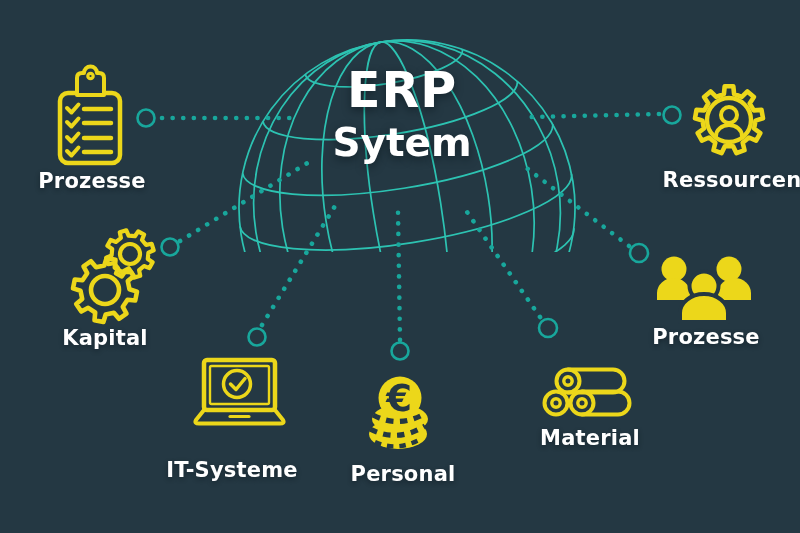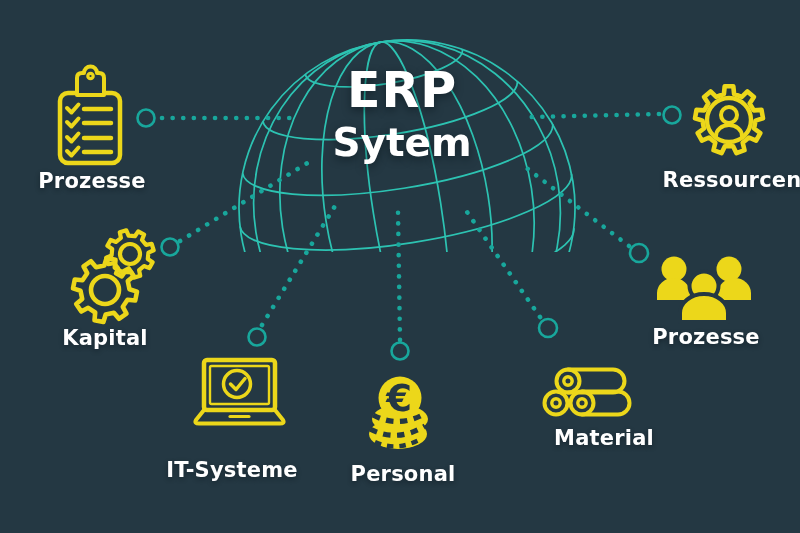--- a/index.html
+++ b/index.html
@@ -150,21 +150,21 @@
     <svg class="icon" style="left:522px;top:356px;" width="104" height="68" viewBox="0 0 104 68">
       <path class="ystroke" stroke-width="4" d="M34,13.5 H79 A11.5,11.5 0 0 1 79,36.5 H34"></path>
       <circle class="ystroke" cx="34" cy="25" r="11.5" stroke-width="4"></circle>
       <circle class="ystroke" cx="34" cy="25" r="4.2" stroke-width="3.4"></circle>
       <path class="ystroke" stroke-width="4" d="M48,35.5 H84 A11.5,11.5 0 0 1 84,58.5 H48"></path>
       <circle class="ystroke" cx="22" cy="47" r="11.5" stroke-width="4" fill="var(--bg)"></circle>
       <circle class="ystroke" cx="22" cy="47" r="4.2" stroke-width="3.4"></circle>
       <circle class="ystroke" cx="48" cy="47" r="11.5" stroke-width="4" fill="var(--bg)"></circle>
       <circle class="ystroke" cx="48" cy="47" r="4.2" stroke-width="3.4"></circle>
     </svg>
-    <div class="node-label" style="left:592px;top:426px;">Material</div>
+    <div class="node-label" style="left:578px;top:426px;">Material</div>
   </div>
 
   
   <div class="node-group">
     <svg class="icon" style="left:640px;top:252px;" width="104" height="74" viewBox="0 0 104 74">
       <circle class="yfill" cx="22" cy="17" r="12.5"></circle>
       <path class="yfill" d="M5,48 V41 A16.5,15 0 0 1 38,41 V48 Z"></path>
       <circle class="yfill" cx="77" cy="17" r="12.5"></circle>
       <path class="yfill" d="M66,48 V41 A16.5,15 0 0 1 99,41 V48 Z"></path>
       <circle class="yfill" cx="52" cy="34" r="14.5" stroke="var(--bg)" stroke-width="4"></circle>

